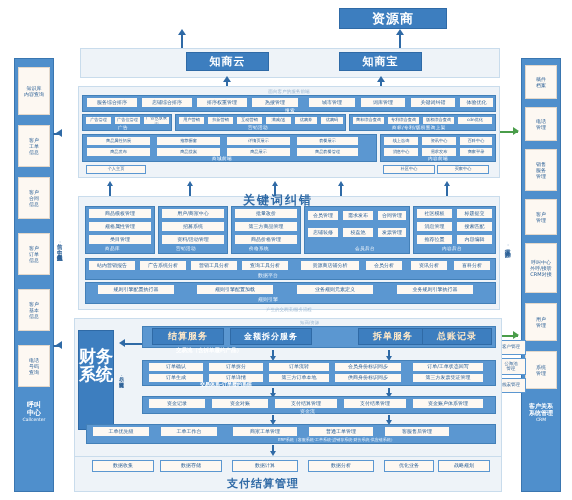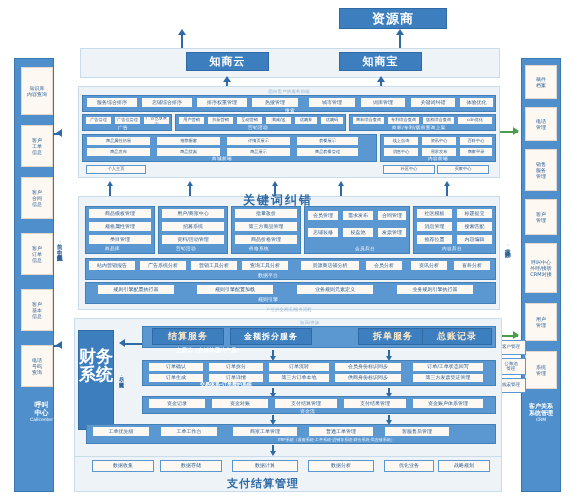--- a/index.html
+++ b/index.html
@@ -109,21 +109,21 @@
 
   <div class="abs panel" style="left:80px;top:48px;width:420px;height:30px;"></div>
   <div class="abs hdr-btn" style="left:339px;top:52px;width:83px;height:19px;font-size:11px;">知商宝</div>
   <div class="abs hdr-btn" style="left:186px;top:52px;width:83px;height:19px;font-size:11px;">知商云</div>
 
   <div class="shaftv" style="left:226px;top:80px;height:12px;"></div>
   <div class="arrow-up" style="left:223px;top:76px;"></div>
   <div class="shaftv" style="left:380px;top:80px;height:12px;"></div>
   <div class="arrow-up" style="left:377px;top:76px;"></div>
 
-  <div class="rail" style="left:14px;top:58px;width:38px;height:432px;align-items:flex-end;">
+  <div class="rail" style="left:14px;top:58px;width:38px;height:432px;">
     <div class="rail-chip" style="margin-top:8px;height:46px;">知识库<br>内容查询</div>
     <div class="rail-chip" style="margin-top:10px;height:40px;">客户<br>工单<br>信息</div>
     <div class="rail-chip" style="margin-top:10px;height:40px;">客户<br>合同<br>信息</div>
     <div class="rail-chip" style="margin-top:14px;height:40px;">客户<br>订单<br>信息</div>
     <div class="rail-chip" style="margin-top:14px;height:40px;">客户<br>基本<br>信息</div>
     <div class="rail-chip" style="margin-top:14px;height:40px;">电话<br>号码<br>查询</div>
     <div class="rail-foot" style="margin-top:14px;">
       <span>呼叫<br>中心</span>
       <span class="en">Callcenter</span>
     </div>

